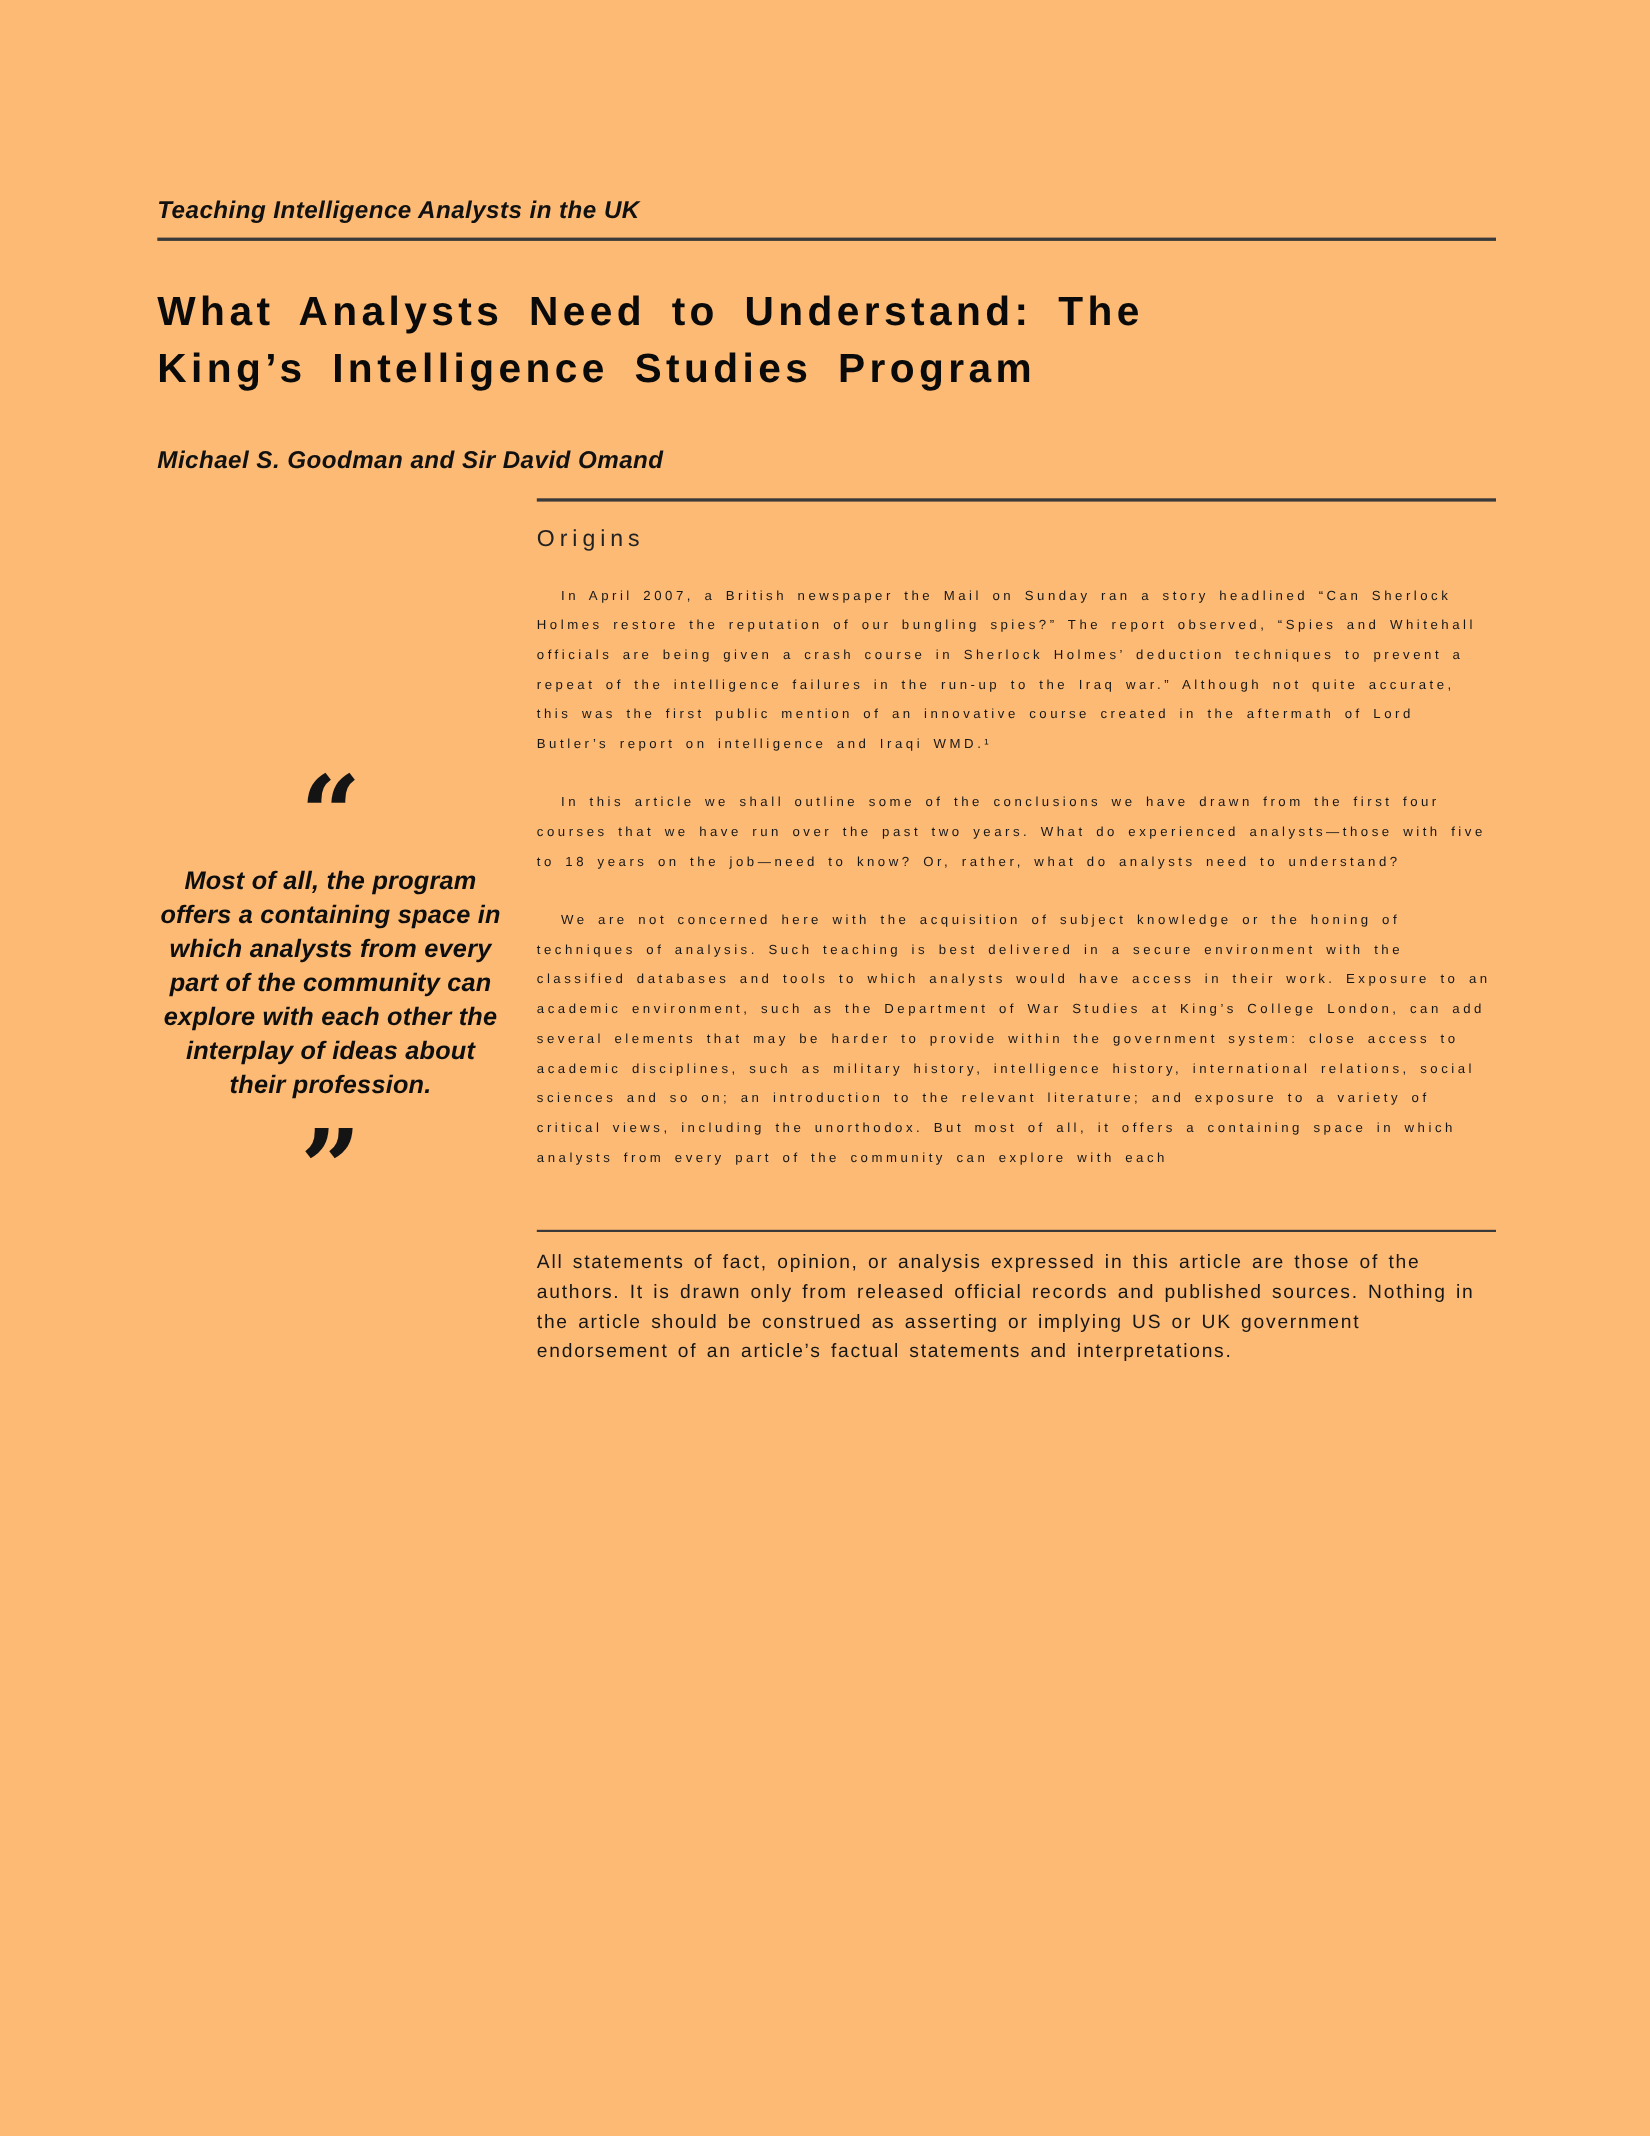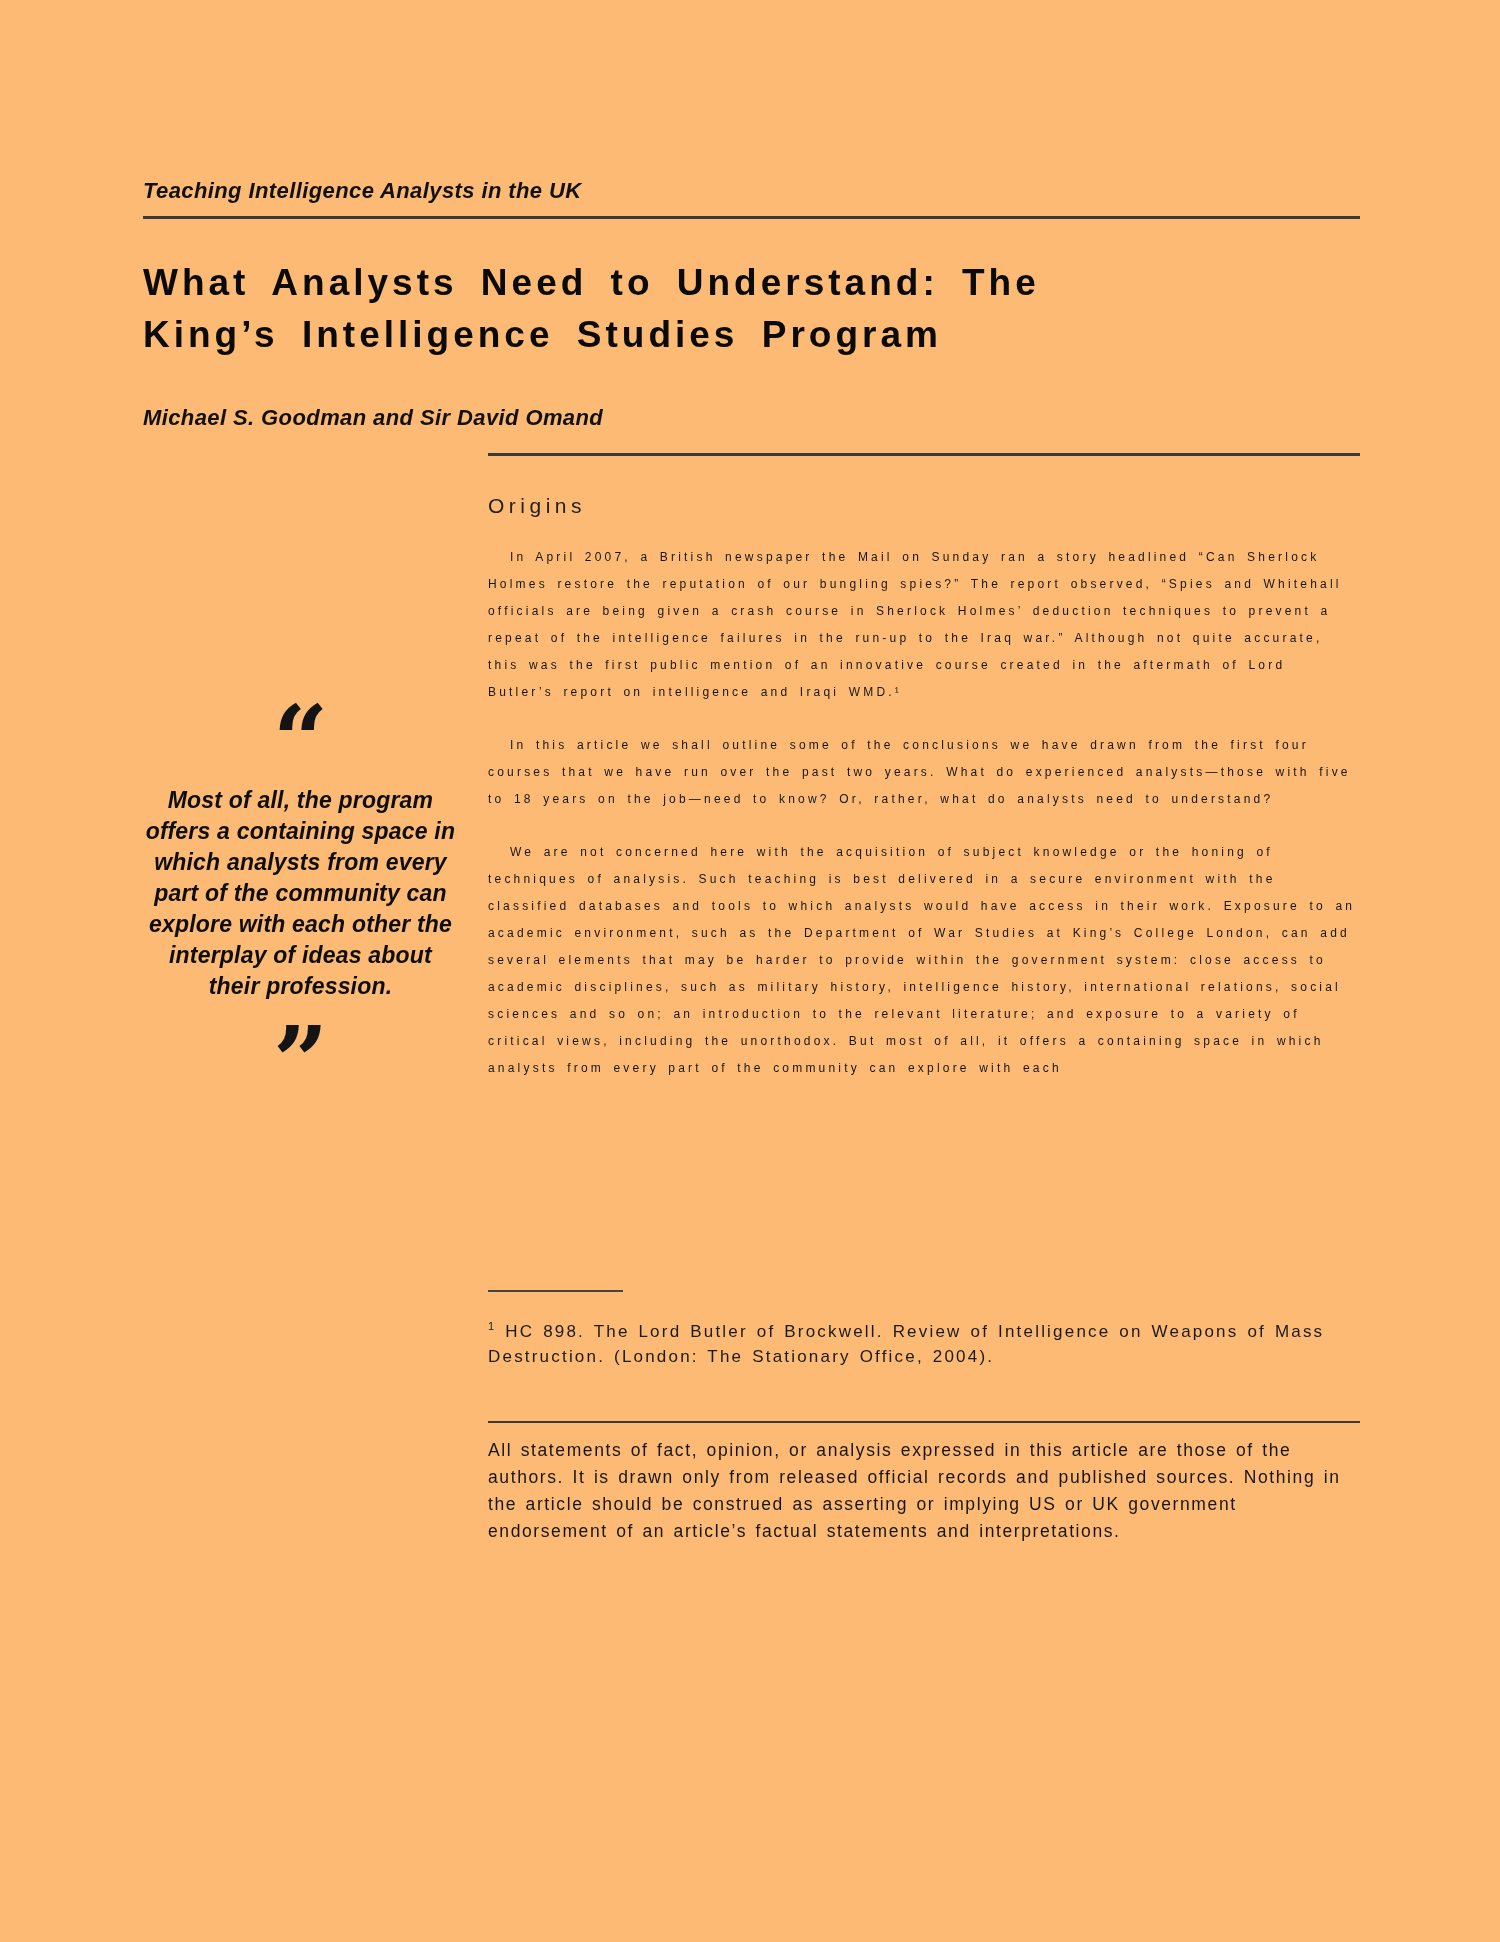--- a/index.html
+++ b/index.html
@@ -54,21 +54,21 @@
     align-items: flex-start;
   }
   .left-col {
     width: 315px;
     margin-right: 30px;
     flex: 0 0 auto;
   }
   .right-col {
     flex: 1 1 auto;
     border-top: 3px solid #3a3a3a;
-    padding-top: 38px;
+    padding-top: 22px;
   }
 
   .section-heading {
     font-size: 21px;
     font-weight: normal;
     letter-spacing: 4.5px;
     color: #222;
   }
 
   .body-para {
@@ -184,24 +184,20 @@
       </div>
     </aside>
 
     <main class="right-col">
       <h2 class="section-heading">Origins</h2>
 
       <p class="body-para">In April 2007, a British newspaper the Mail on Sunday ran a story headlined “Can Sherlock Holmes restore the reputation of our bungling spies?” The report observed, “Spies and Whitehall officials are being given a crash course in Sherlock Holmes’ deduction techniques to prevent a repeat of the intelligence failures in the run-up to the Iraq war.” Although not quite accurate, this was the first public mention of an innovative course created in the aftermath of Lord Butler’s report on intelligence and Iraqi WMD.¹</p>
       <p class="body-para">In this article we shall outline some of the conclusions we have drawn from the first four courses that we have run over the past two years. What do experienced analysts—those with five to 18 years on the job—need to know? Or, rather, what do analysts need to understand?</p>
       <p class="body-para">We are not concerned here with the acquisition of subject knowledge or the honing of techniques of analysis. Such teaching is best delivered in a secure environment with the classified databases and tools to which analysts would have access in their work. Exposure to an academic environment, such as the Department of War Studies at King’s College London, can add several elements that may be harder to provide within the government system: close access to academic disciplines, such as military history, intelligence history, international relations, social sciences and so on; an introduction to the relevant literature; and exposure to a variety of critical views, including the unorthodox. But most of all, it offers a containing space in which analysts from every part of the community can explore with each</p>
 
-      <div class="footnote-block">
-        <div class="footnote-rule"></div>
-        <p class="footnote-text"><sup>1</sup> <span>HC 898. The Lord Butler of Brockwell. Review of Intelligence on Weapons of Mass Destruction. (London: The Stationary Office, 2004).</span></p>
-      </div>
 
       <div class="disclaimer">
         <p class="disclaimer-text">All statements of fact, opinion, or analysis expressed in this article are those of the authors. It is drawn only from released official records and published sources. Nothing in the article should be construed as asserting or implying US or UK government endorsement of an article’s factual statements and interpretations.</p>
       </div>
     </main>
 
   </div>
 
 
 </div>

